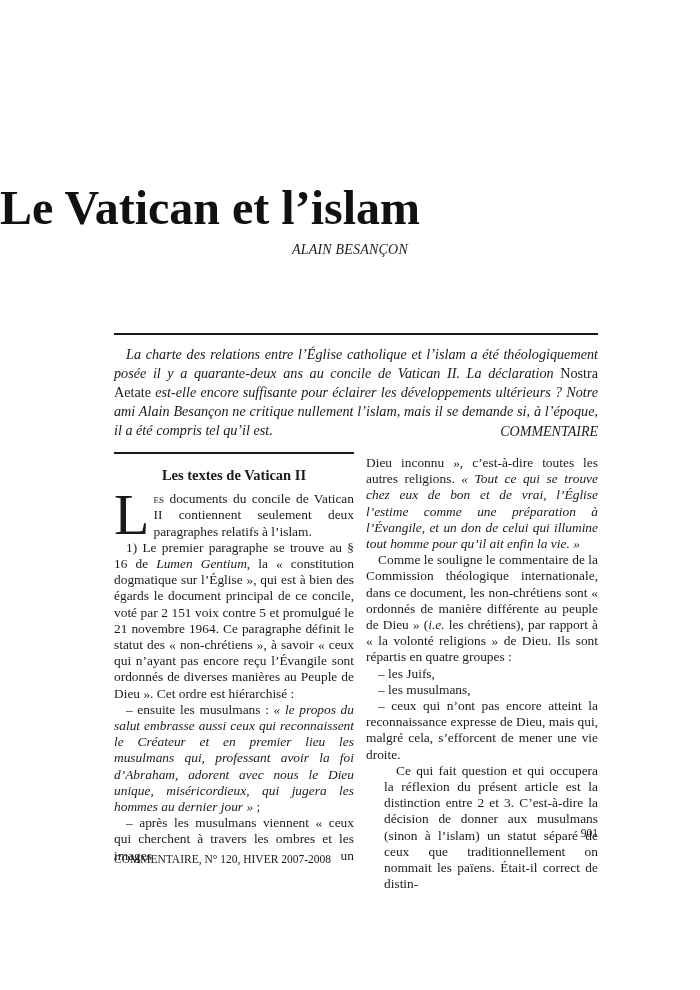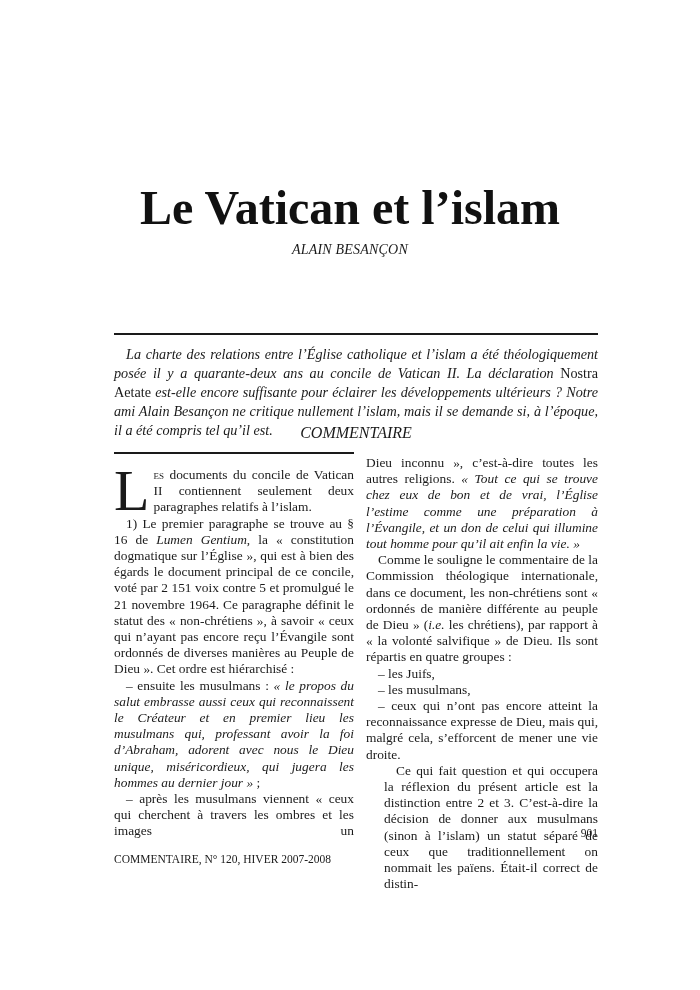--- a/index.html
+++ b/index.html
@@ -1,30 +1,30 @@
 <!DOCTYPE html>
 <html><head>
   <meta charset="utf-8">
   <style>
     html, body { margin: 0; padding: 0; background: #ffffff; }
     body { width: 700px; height: 990px; position: relative; overflow: hidden;
            font-family: "Liberation Serif", "DejaVu Serif", serif; color: #1a1a1a; }
-    .title { position: absolute; left: 0; width: 700px; top: 148px; text-align: center;
+    .title { position: absolute; left: 0; width: 700px; top: 148px; text-align: left;
              font-size: 48px; line-height: 56px; color: #111; }
     .author { position: absolute; left: 0; width: 700px; top: 242px; text-align: center;
               font-style: italic; font-size: 14px; letter-spacing: 0.2px; }
     .rule { position: absolute; height: 2px; background: #1a1a1a; }
     .rule-top { left: 114px; top: 333px; width: 484px; }
     .rule-left { left: 114px; top: 452px; width: 240px; }
     .chapeau { position: absolute; left: 114px; top: 345px; width: 484px;
                font-style: italic; font-size: 14.2px; line-height: 19px; text-align: justify; }
     .chapeau p { margin: 0; text-indent: 12px; }
     .chapeau .upright { font-style: normal; }
-    .chapeau-sig { position: absolute; left: 114px; top: 424px; width: 484px; text-align: center;
-                   font-style: italic; font-size: 16px; }
+    .chapeau-sig { position: absolute; left: 114px; top: 424px; width: 484px; text-align: right;
+                   font-style: italic; font-size: 14px; }
     .col { position: absolute; top: 0; font-size: 13.4px; line-height: 16.2px; text-align: justify; }
     .col p { margin: 0; text-indent: 12px; }
     .col-left { left: 114px; width: 240px; top: 467px; }
     .col-right { left: 366px; width: 232px; top: 455px; }
     .section-title { text-align: center; font-weight: bold; font-size: 14.5px; margin: 0 0 8px 0; }
     .dropcap { float: left; font-size: 58px; line-height: 44px; margin: 2px 4px 0 0; padding: 0; }
     .sc { font-variant: small-caps; }
     .col .noindent { text-indent: 0; }
     em { }
     .footer-left { position: absolute; left: 114px; top: 853px; font-size: 11.5px; }
@@ -39,29 +39,30 @@
 <div class="rule rule-top"></div>
 
 <div class="chapeau">
   <p><span>La charte des relations entre l’Église catholique et l’islam a été théologiquement posée il y a quarante-deux ans au concile de Vatican II. La déclaration </span><span class="upright">Nostra Aetate</span><span> est-elle encore suffisante pour éclairer les développements ultérieurs ? Notre ami Alain Besançon ne critique nullement l’islam, mais il se demande si, à l’époque, il a été compris tel qu’il est.</span></p>
 </div>
 <div class="chapeau-sig">COMMENTAIRE</div>
 
 <div class="rule rule-left"></div>
 
 <div class="col col-left">
+  <div class="section-title">Les textes de Vatican II</div>
   <p class="noindent"><span class="dropcap">L</span><span class="sc">es</span><span> documents du concile de Vatican II contiennent seulement deux paragraphes relatifs à l’islam.</span></p>
   <p><span>1) Le premier paragraphe se trouve au § 16 de </span><em>Lumen Gentium</em><span>, la « constitution dogmatique sur l’Église », qui est à bien des égards le document principal de ce concile, voté par 2 151 voix contre 5 et promulgué le 21 novembre 1964. Ce paragraphe définit le statut des « non-chrétiens », à savoir « ceux qui n’ayant pas encore reçu l’Évangile sont ordonnés de diverses manières au Peuple de Dieu ». Cet ordre est hiérarchisé :</span></p>
   <p><span>– ensuite les musulmans : </span><em>« le propos du salut embrasse aussi ceux qui reconnaissent le Créateur et en premier lieu les musulmans qui, professant avoir la foi d’Abraham, adorent avec nous le Dieu unique, miséricordieux, qui jugera les hommes au dernier jour »</em><span> ;</span></p>
   <p style="text-align-last: justify;">– après les musulmans viennent « ceux qui cherchent à travers les ombres et les images un</p>
 </div>
 
 <div class="col col-right">
   <p class="noindent"><span>Dieu inconnu », c’est-à-dire toutes les autres religions. </span><em>« Tout ce qui se trouve chez eux de bon et de vrai, l’Église l’estime comme une préparation à l’Évangile, et un don de celui qui illumine tout homme pour qu’il ait enfin la vie. »</em></p>
-  <p><span>Comme le souligne le commentaire de la Commission théologique internationale, dans ce document, les non-chrétiens sont « ordonnés de manière différente au peuple de Dieu » (</span><em>i.e.</em><span> les chrétiens), par rapport à « la volonté salvifique » de Dieu. Ils sont répartis en quatre groupes :</span></p>
+  <p><span>Comme le souligne le commentaire de la Commission théologique internationale, dans ce document, les non-chrétiens sont « ordonnés de manière différente au peuple de Dieu » (</span><em>i.e.</em><span> les chrétiens), par rapport à « la volonté religions » de Dieu. Ils sont répartis en quatre groupes :</span></p>
   <p>– les Juifs,</p>
   <p>– les musulmans,</p>
   <p>– ceux qui n’ont pas encore atteint la reconnaissance expresse de Dieu, mais qui, malgré cela, s’efforcent de mener une vie droite.</p>
   <p style="text-align-last: justify; margin-left: 18px;">Ce qui fait question et qui occupera la réflexion du présent article est la distinction entre 2 et 3. C’est-à-dire la décision de donner aux musulmans (sinon à l’islam) un statut séparé de ceux que traditionnellement on nommait les païens. Était-il correct de distin-</p>
 </div>
 
 <div class="footer-left">COMMENTAIRE, N° 120, HIVER 2007-2008</div>
 <div class="footer-right">901</div>
 
 </body></html>

